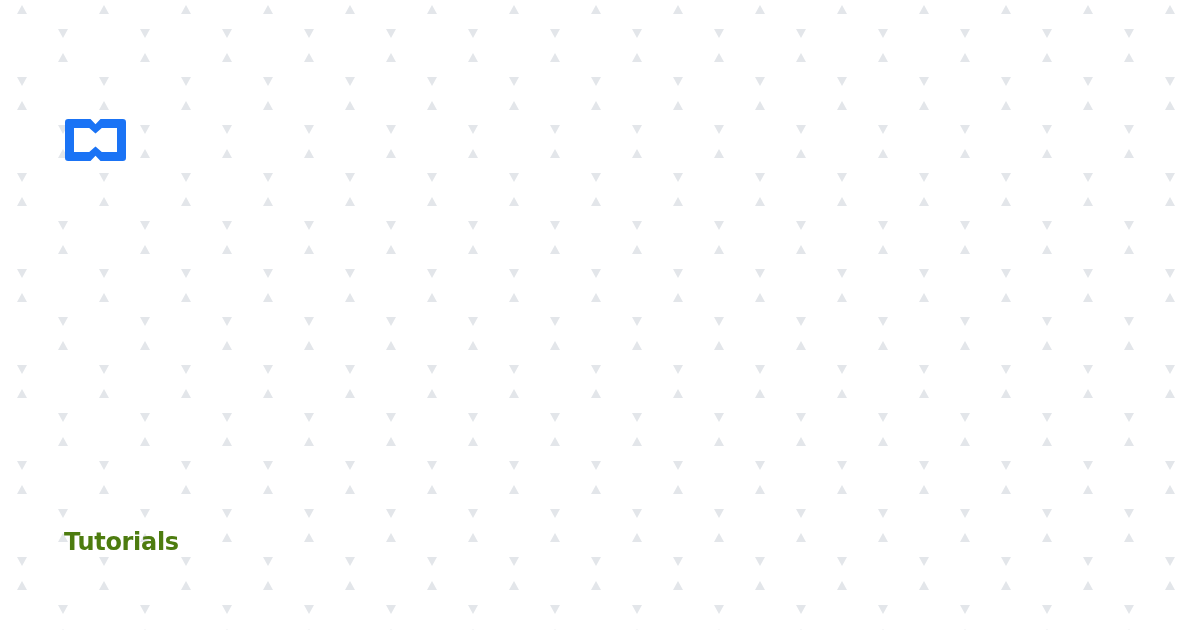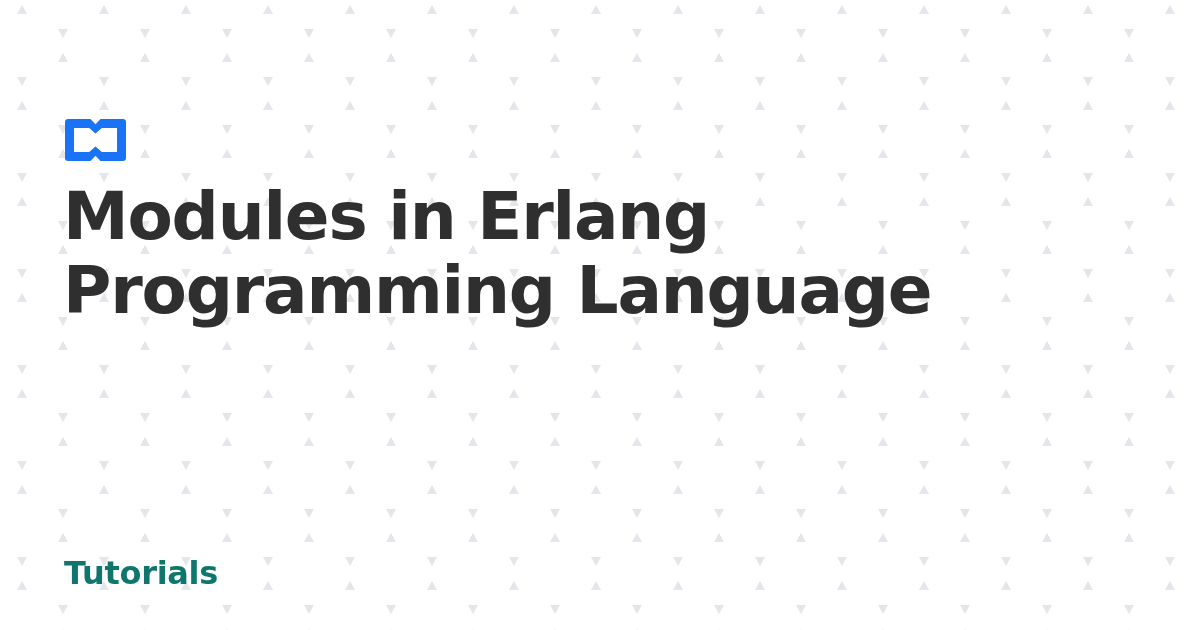--- a/index.html
+++ b/index.html
@@ -59,27 +59,27 @@
     font-weight: bold;
     line-height: 74px;
     letter-spacing: -1.2px;
     color: #2f2f2f;
     white-space: pre-line;
   }
 
   .footer-label {
     position: absolute;
     left: 64px;
-    top: 554px;
+    top: 528px;
     margin: 0;
     font-family: "DejaVu Sans", sans-serif;
-    font-size: 32px;
+    font-size: 24px;
     font-weight: bold;
     letter-spacing: -0.3px;
-    color: #0f766e;
+    color: #4d7c0f;
   }
 </style>
 </head>
 <body>
 
 <div class="card">
 
   <svg class="pattern" viewBox="0 0 1200 630" xmlns="http://www.w3.org/2000/svg" aria-hidden="true">
     <defs>
       <pattern id="triPattern" x="0" y="0" width="82" height="96" patternUnits="userSpaceOnUse">
@@ -106,18 +106,17 @@
     <svg class="logo" viewBox="0 0 61 42" xmlns="http://www.w3.org/2000/svg">
 
       <path d="M3.2,0 H25.5 L30.5,5.2 L35.5,0 H57.8
                A3.2,3.2 0 0 1 61,3.2 V38.8
                A3.2,3.2 0 0 1 57.8,42 H35.5 L30.5,36.8 L25.5,42 H3.2
                A3.2,3.2 0 0 1 0,38.8 V3.2
                A3.2,3.2 0 0 1 3.2,0 Z
                M9,9 V33 H24.2 L30.5,27.5 L36.8,33 H52 V9 H36.8 L30.5,14.5 L24.2,9 Z" fill="#1a73f5" fill-rule="evenodd"></path>
     </svg>
 
-    <h1 class="title">Modules in Erlang Programming Language</h1>
 
     <p class="footer-label">Tutorials</p>
 
   </div>
 </div>
 
 </body></html>

